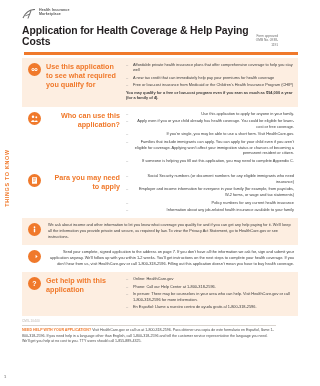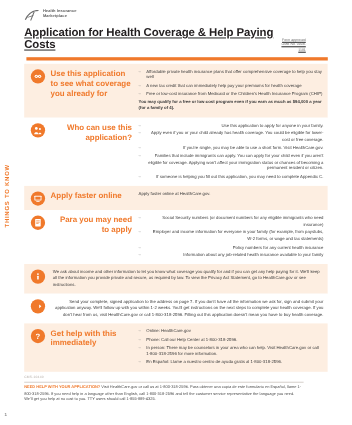--- a/index.html
+++ b/index.html
@@ -13,21 +13,21 @@
   .page{position:relative;width:298px;height:386px;box-sizing:border-box;padding:0 10px;}
 
   
   .header{padding:8px 8px 0 12px;}
   .logo{display:flex;align-items:flex-start;gap:3px;}
   .logo-mark{width:14px;height:11px;flex:none;position:relative;margin-top:1px;}
   .logo-mark svg{display:block;}
   .logo-txt{line-height:1.12;}
   .logo-l1{font-size:3.6px;font-weight:bold;color:#5a5a5a;letter-spacing:.1px;}
   .logo-l2{font-size:3.6px;font-weight:bold;color:#5a5a5a;letter-spacing:.1px;}
-  .title-row{display:flex;align-items:flex-end;justify-content:space-between;margin-top:5px;padding-right:2px;text-decoration:underline;}
+  .title-row{display:flex;align-items:flex-end;justify-content:space-between;margin-top:5px;padding-right:2px;}
   .doc-title{font-size:10.4px;font-weight:bold;color:#231f20;letter-spacing:-.1px;}
   .approved{text-align:right;line-height:1.35;}
   .approved div{font-size:3.2px;color:#6d6d6d;}
   .rule{height:2.6px;background:#f0792b;margin:5px 0 3px 2px;width:282px;}
 
   
   .sidetab{
     position:absolute;left:2px;top:118px;
     width:10px;height:120px;
     display:flex;align-items:center;justify-content:center;
@@ -109,21 +109,21 @@
 
     <div class="sec alt">
       <span class="icon">
         <svg width="9" height="9" viewBox="0 0 9 9">
             <circle cx="3" cy="4.4" r="1.5" fill="#fff"></circle>
             <circle cx="6" cy="4.4" r="1.5" fill="#fff"></circle>
             <circle cx="3" cy="4.4" r=".65" fill="#f0792b"></circle>
             <circle cx="6" cy="4.4" r=".65" fill="#f0792b"></circle>
           </svg>
       </span>
-      <div class="sec-head">Use this application to see what coverage you already for</div>
+      <div class="sec-head">Use this application to see what required you qualify for</div>
       <div class="sec-body">
         <ul class="bl">
           <li>Affordable private health insurance plans that offer comprehensive coverage to help you stay well</li>
           <li>A new tax credit that can immediately help pay your premiums for health coverage</li>
           <li>Free or low-cost insurance from Medicaid or the Children's Health Insurance Program (CHIP)</li>
         </ul>
         <p class="bp b">You may qualify for a free or low-cost program even if you earn as much as $94,000 a year (for a family of 4).</p>
       </div>
     </div>
 
@@ -141,33 +141,20 @@
         <ul class="bl">
           <li>Use this application to apply for anyone in your family.</li>
           <li>Apply even if you or your child already has health coverage. You could be eligible for lower-cost or free coverage.</li>
           <li>If you're single, you may be able to use a short form. Visit HealthCare.gov.</li>
           <li>Families that include immigrants can apply. You can apply for your child even if you aren't eligible for coverage. Applying won't affect your immigration status or chances of becoming a permanent resident or citizen.</li>
           <li>If someone is helping you fill out this application, you may need to complete Appendix C.</li>
         </ul>
       </div>
     </div>
 
-    <div class="sec alt">
-      <span class="icon">
-        <svg width="9" height="9" viewBox="0 0 9 9">
-            <rect x="1.3" y="2" width="6.4" height="4.3" rx=".4" fill="#fff"></rect>
-            <rect x="2.1" y="2.8" width="4.8" height="2.7" fill="#f0792b"></rect>
-            <rect x="3" y="6.8" width="3" height=".7" fill="#fff"></rect>
-          </svg>
-      </span>
-      <div class="sec-head">Apply faster online</div>
-      <div class="sec-body">
-        <p class="bp">Apply faster online at HealthCare.gov.</p>
-      </div>
-    </div>
 
     <div class="sec plain">
       <span class="icon">
         <svg width="9" height="9" viewBox="0 0 9 9">
             <rect x="2" y="1.2" width="5" height="6.6" rx=".4" fill="#fff"></rect>
             <rect x="2.9" y="2.5" width="3.2" height=".55" fill="#f0792b"></rect>
             <rect x="2.9" y="3.7" width="3.2" height=".55" fill="#f0792b"></rect>
             <rect x="2.9" y="4.9" width="2.2" height=".55" fill="#f0792b"></rect>
           </svg>
       </span>
@@ -204,21 +191,21 @@
         <p class="bp">Send your complete, signed application to the address on page 7. If you don't have all the information we ask for, sign and submit your application anyway. We'll follow up with you within 1-2 weeks. You'll get instructions on the next steps to complete your health coverage. If you don't hear from us, visit HealthCare.gov or call 1-800-318-2596. Filling out this application doesn't mean you have to buy health coverage.</p>
       </div>
     </div>
 
     <div class="sec alt">
       <span class="icon">
         <svg width="9" height="9" viewBox="0 0 9 9">
             <text x="4.5" y="6.9" font-size="7" font-family="Liberation Sans, sans-serif" font-weight="bold" fill="#fff" text-anchor="middle">?</text>
           </svg>
       </span>
-      <div class="sec-head">Get help with this immediately</div>
+      <div class="sec-head">Get help with this application</div>
       <div class="sec-body">
         <ul class="bl">
           <li>Online: HealthCare.gov</li>
           <li>Phone: Call our Help Center at 1-800-318-2596.</li>
           <li>In person: There may be counselors in your area who can help. Visit HealthCare.gov or call 1-800-318-2596 for more information.</li>
           <li>En Español: Llame a nuestro centro de ayuda gratis al 1-800-318-2596.</li>
         </ul>
       </div>
     </div>
   </div>

